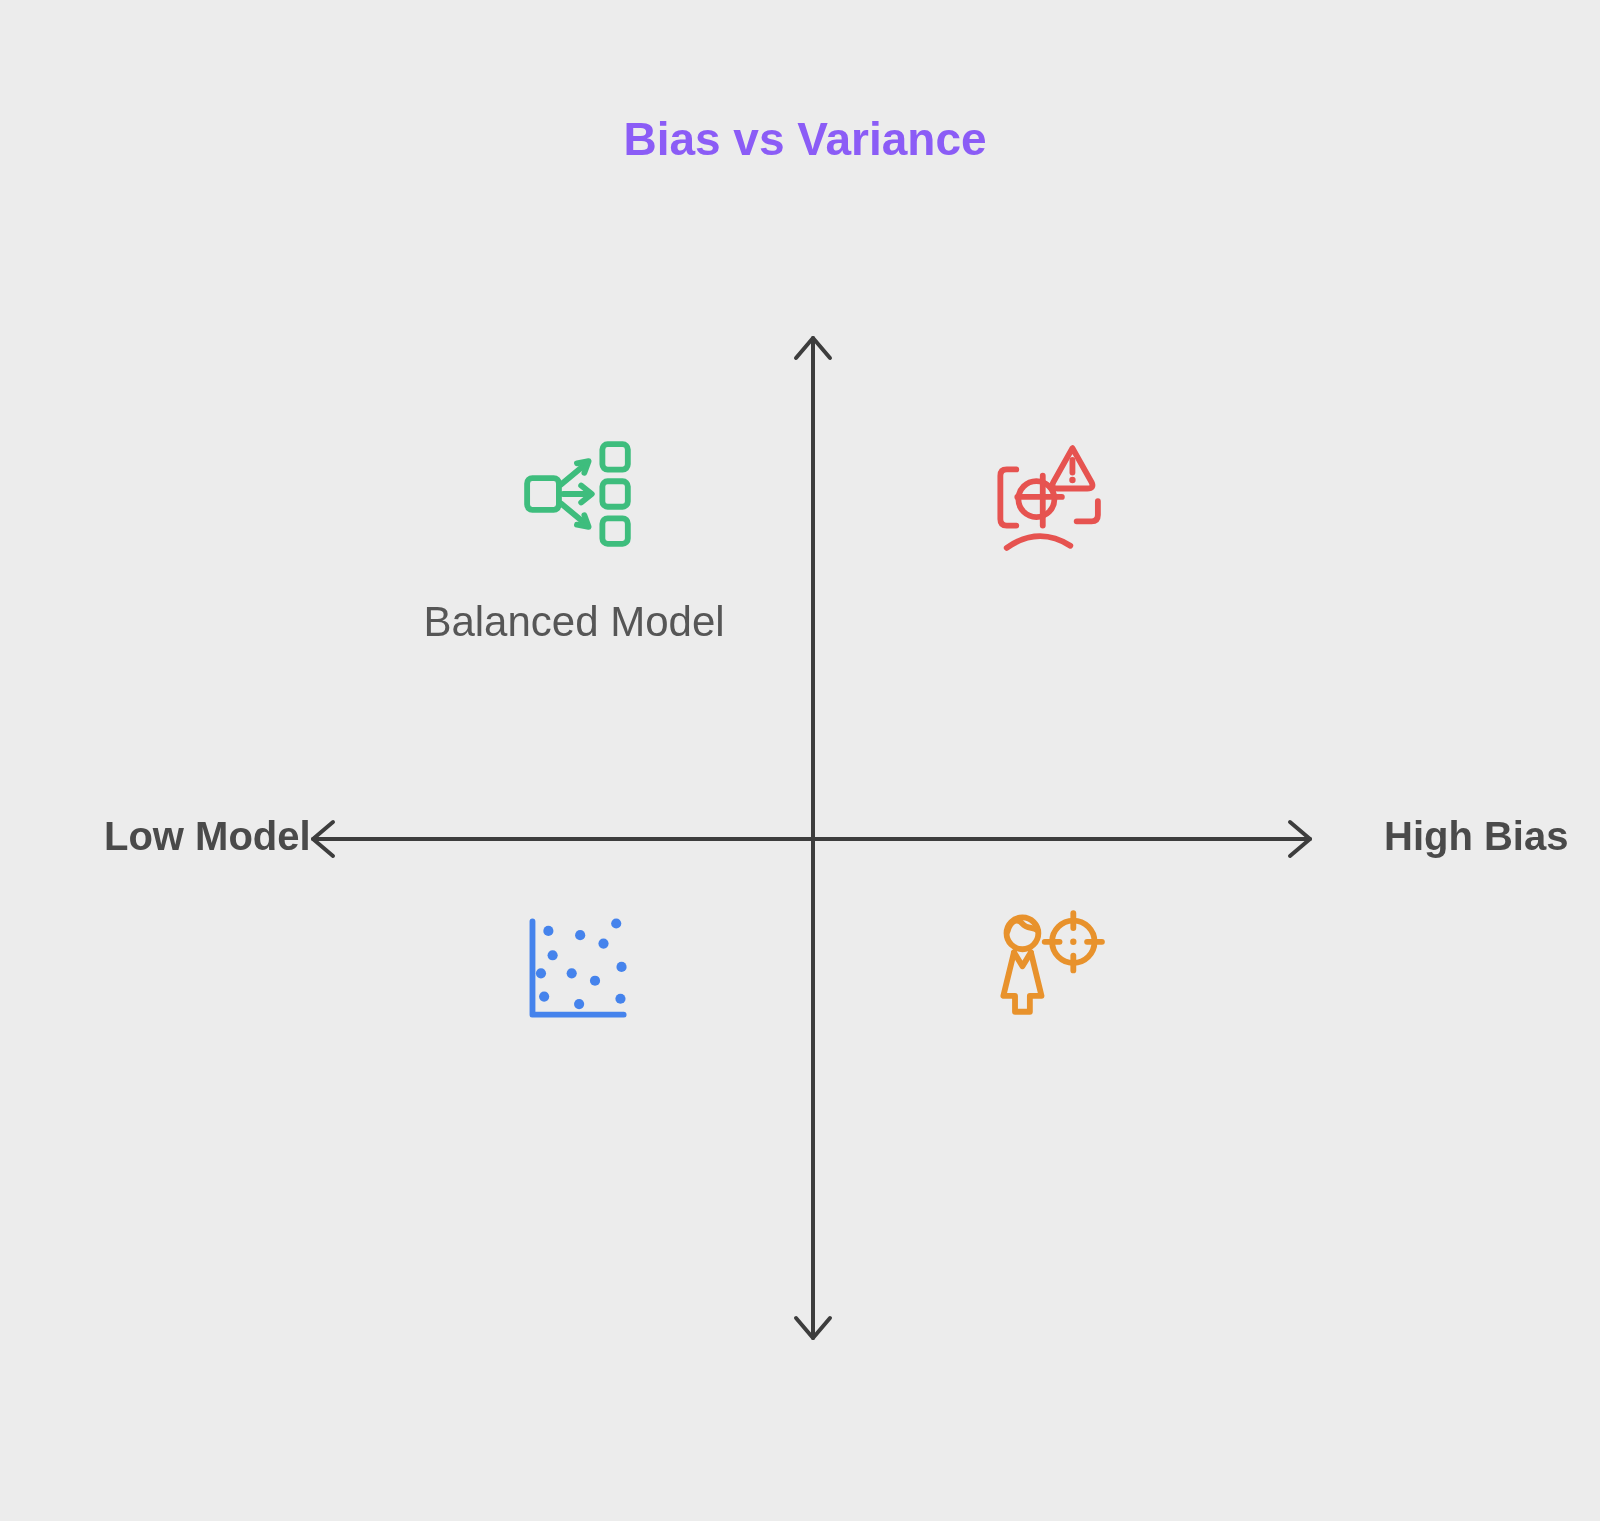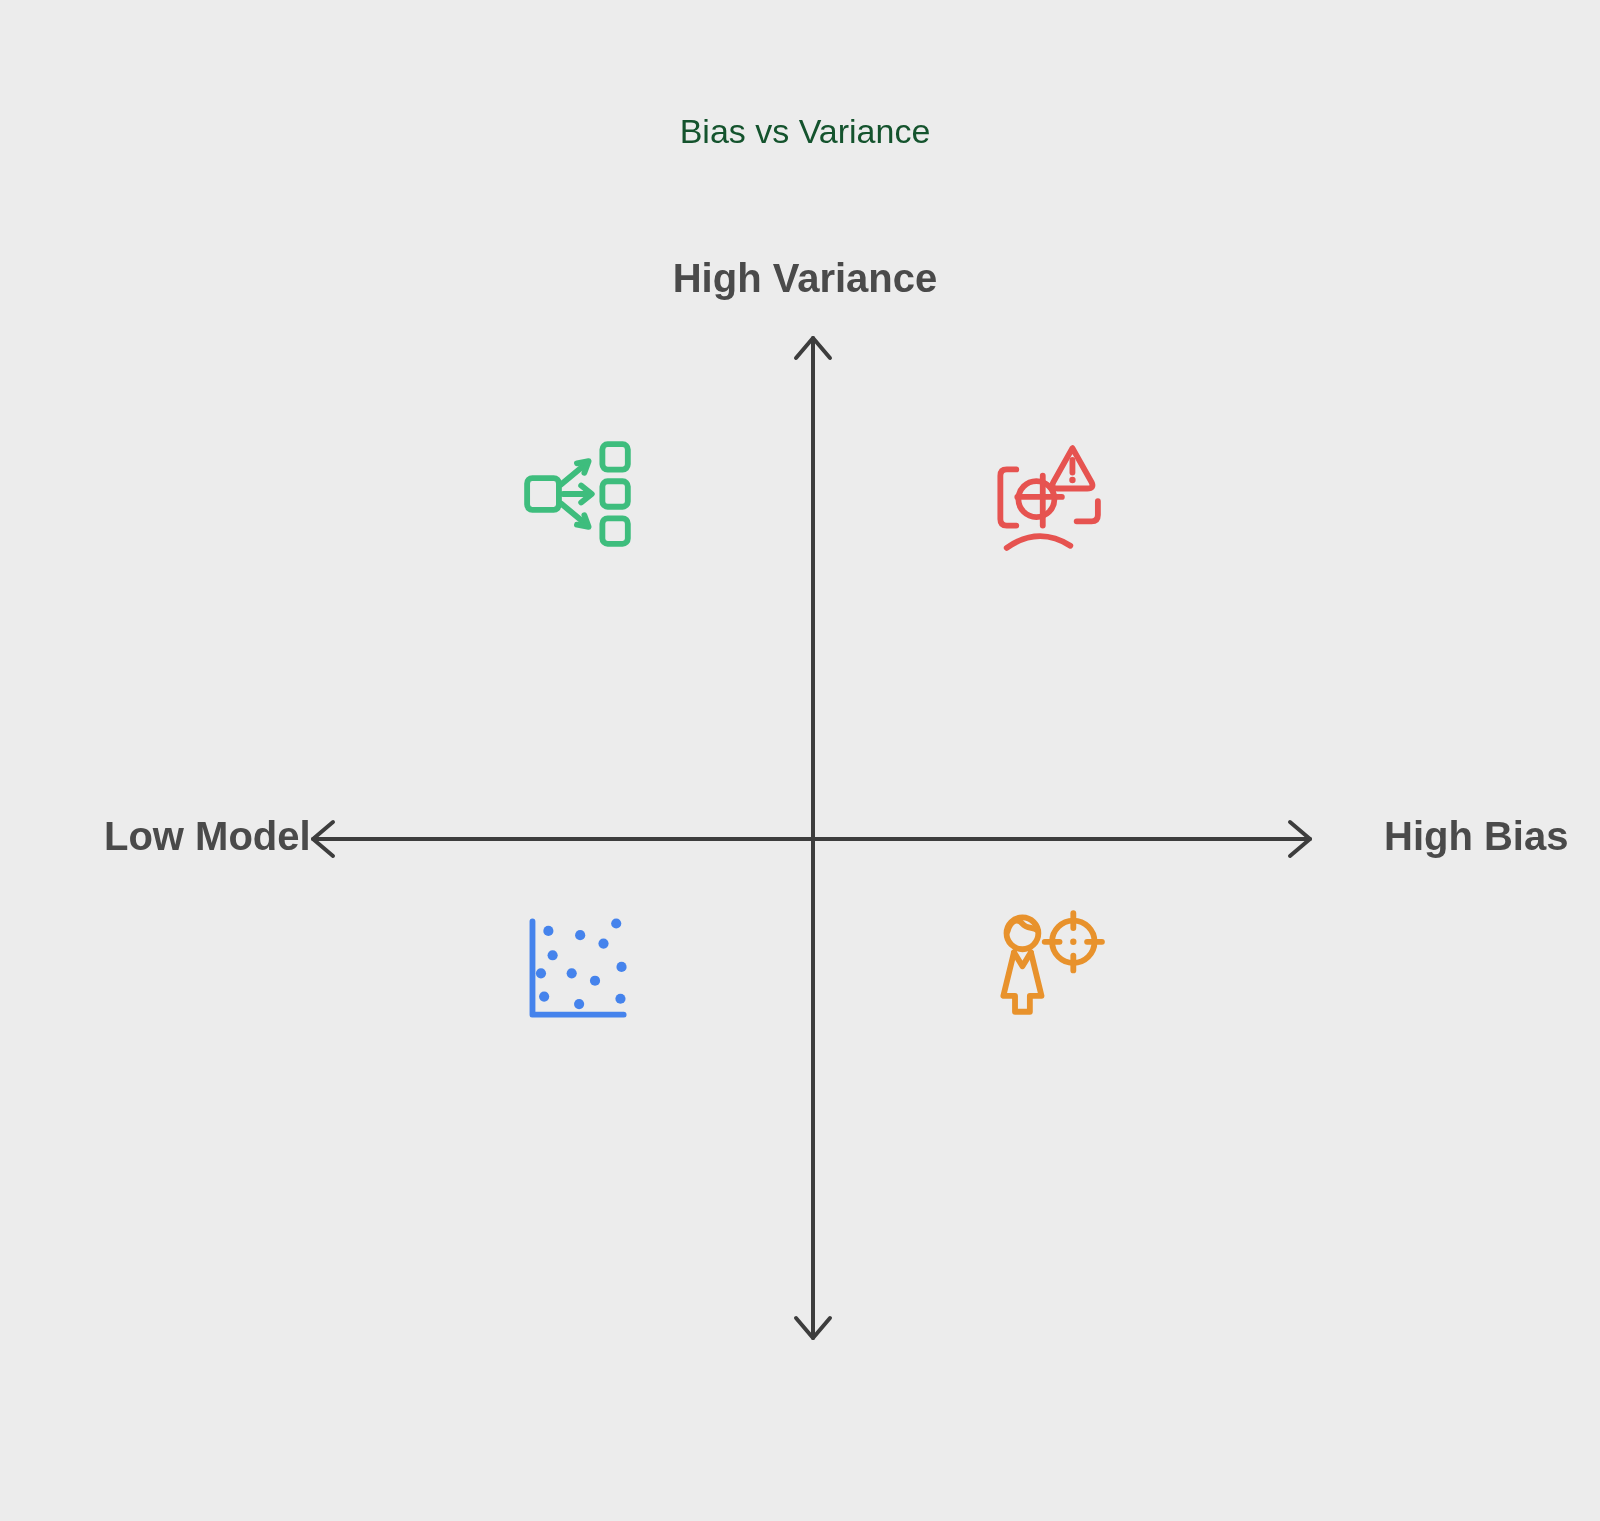--- a/index.html
+++ b/index.html
@@ -10,23 +10,23 @@
     background: #ececec;
     overflow: hidden;
     font-family: "Liberation Sans", sans-serif;
     color: #565656;
   }
   .title {
     position: absolute;
     left: 805px;
     top: 112px;
     transform: translateX(-50%);
-    font-size: 34px;
-    font-weight: normal;
-    color: #14532d;
+    font-size: 46px;
+    font-weight: bold;
+    color: #8b5cf6;
     white-space: nowrap;
   }
   .axis-label {
     position: absolute;
     font-size: 40px;
     font-weight: bold;
     color: #4a4a4a;
     white-space: nowrap;
   }
   .axis-label.vcenter { transform: translateX(-50%); }
@@ -74,40 +74,40 @@
     <g fill="none" stroke="#3d3d3d" stroke-width="4" stroke-linecap="round" stroke-linejoin="round">
       <path d="M813,338 L813,1338"></path>
       <path d="M796,358 L813,338 L830,358"></path>
       <path d="M796,1318 L813,1338 L830,1318"></path>
       <path d="M313,839 L1310,839"></path>
       <path d="M333,822 L313,839 L333,856"></path>
       <path d="M1290,822 L1310,839 L1290,856"></path>
     </g>
   </svg>
 
-  <div class="axis-label vcenter" id="label-high-variance">High Variance</div>
   <div class="axis-label" id="label-low-bias">Low Model</div>
   <div class="axis-label" id="label-high-bias">High Bias</div>
 
   <div class="q-icon" id="icon-balanced">
     <svg viewBox="0 0 100 100">
       <g fill="none" stroke="#3ebd7d" stroke-width="5.5" stroke-linecap="round" stroke-linejoin="round">
         <rect x="2" y="35" width="30" height="30" rx="5"></rect>
         <rect x="73" y="3" width="24" height="24" rx="5"></rect>
         <rect x="73" y="38" width="24" height="24" rx="5"></rect>
         <rect x="73" y="73" width="24" height="24" rx="5"></rect>
         <path d="M36,50 L61,50"></path>
         <path d="M53,42 L63,50 L53,58"></path>
         <path d="M34,41 L57,22"></path>
         <path d="M49,21 L60,19 L56,30"></path>
         <path d="M34,59 L57,78"></path>
         <path d="M49,79 L60,81 L56,70"></path>
       </g>
     </svg>
   </div>
+  <div class="q-label" id="label-balanced">Balanced Model</div>
 
   <div class="q-icon" id="icon-overfitting">
     <svg viewBox="0 0 100 100">
       <g fill="none" stroke="#e65350" stroke-width="5.5" stroke-linecap="round" stroke-linejoin="round">
         <path d="M21,23 L12,23 Q6,23 6,29 L6,70 Q6,76 12,76 L21,76"></path>
         <path d="M78,72 L92,72 Q98,72 98,66 L98,53"></path>
         <circle cx="40" cy="51" r="17"></circle>
         <path d="M46,29 L46,76"></path>
         <path d="M22,49 L64,49"></path>
         <path d="M74,3 L56,35 Q53,41 60,41 L88,41 Q95,41 92,35 Z"></path>

